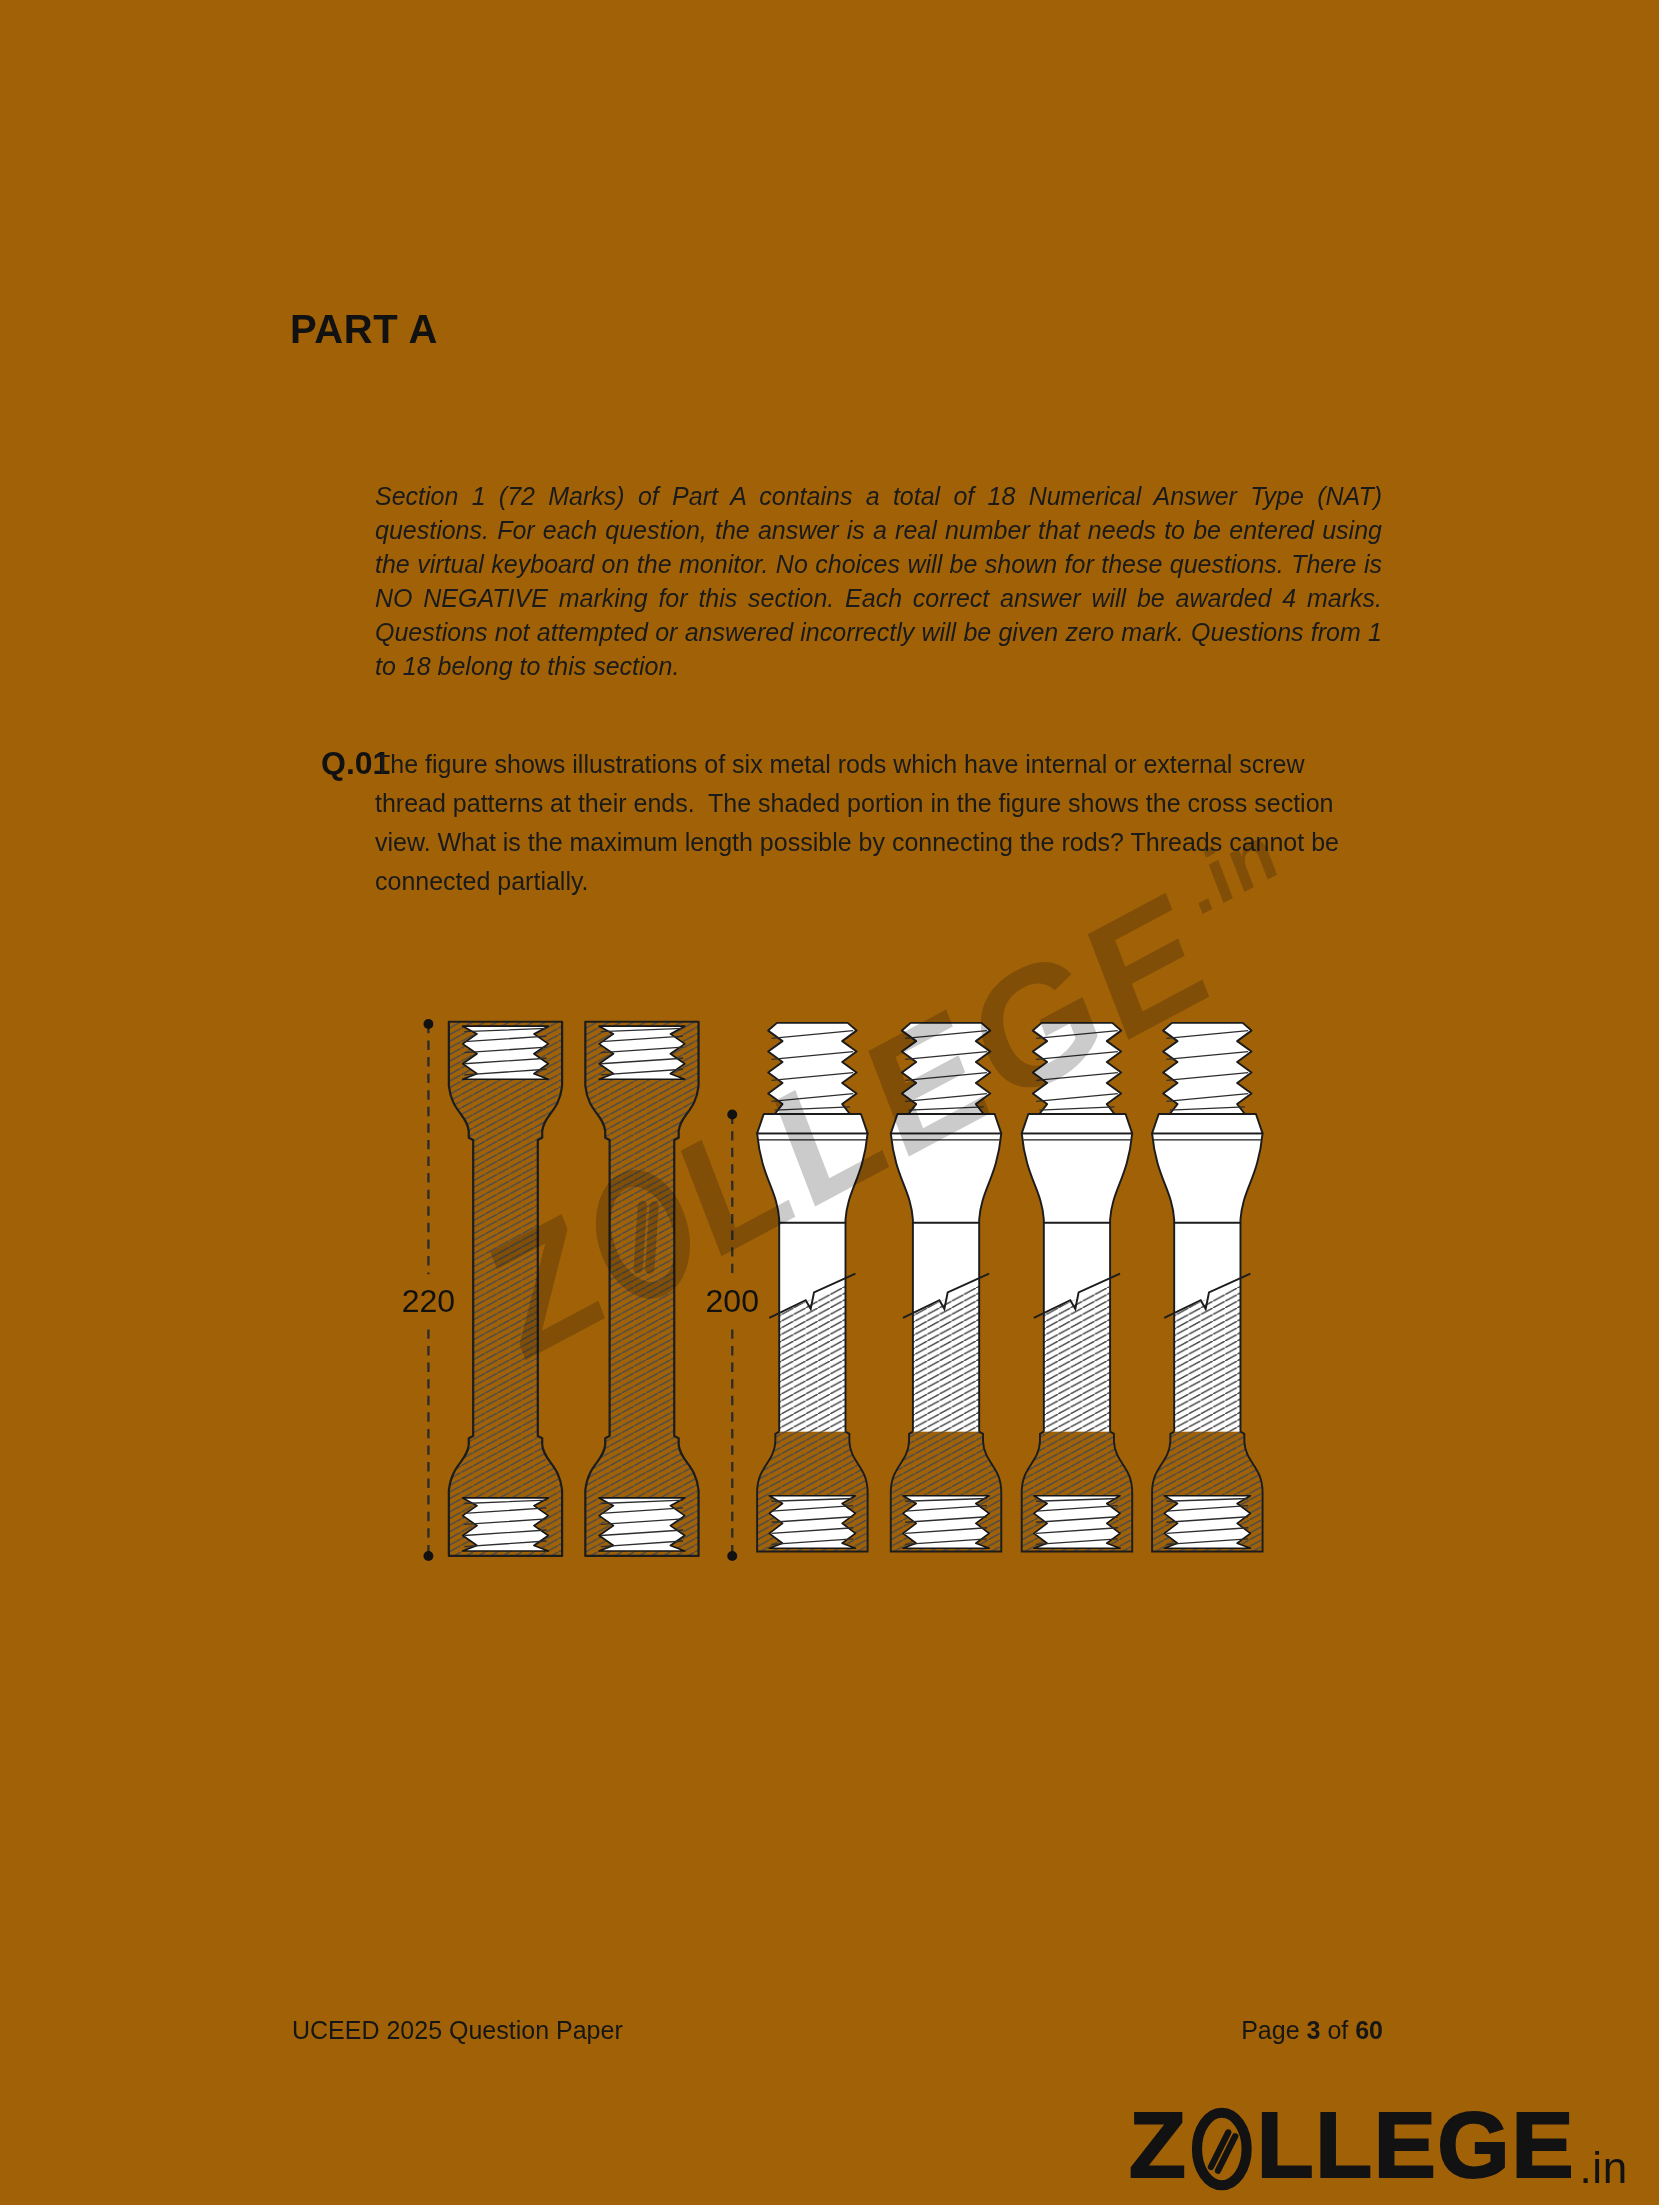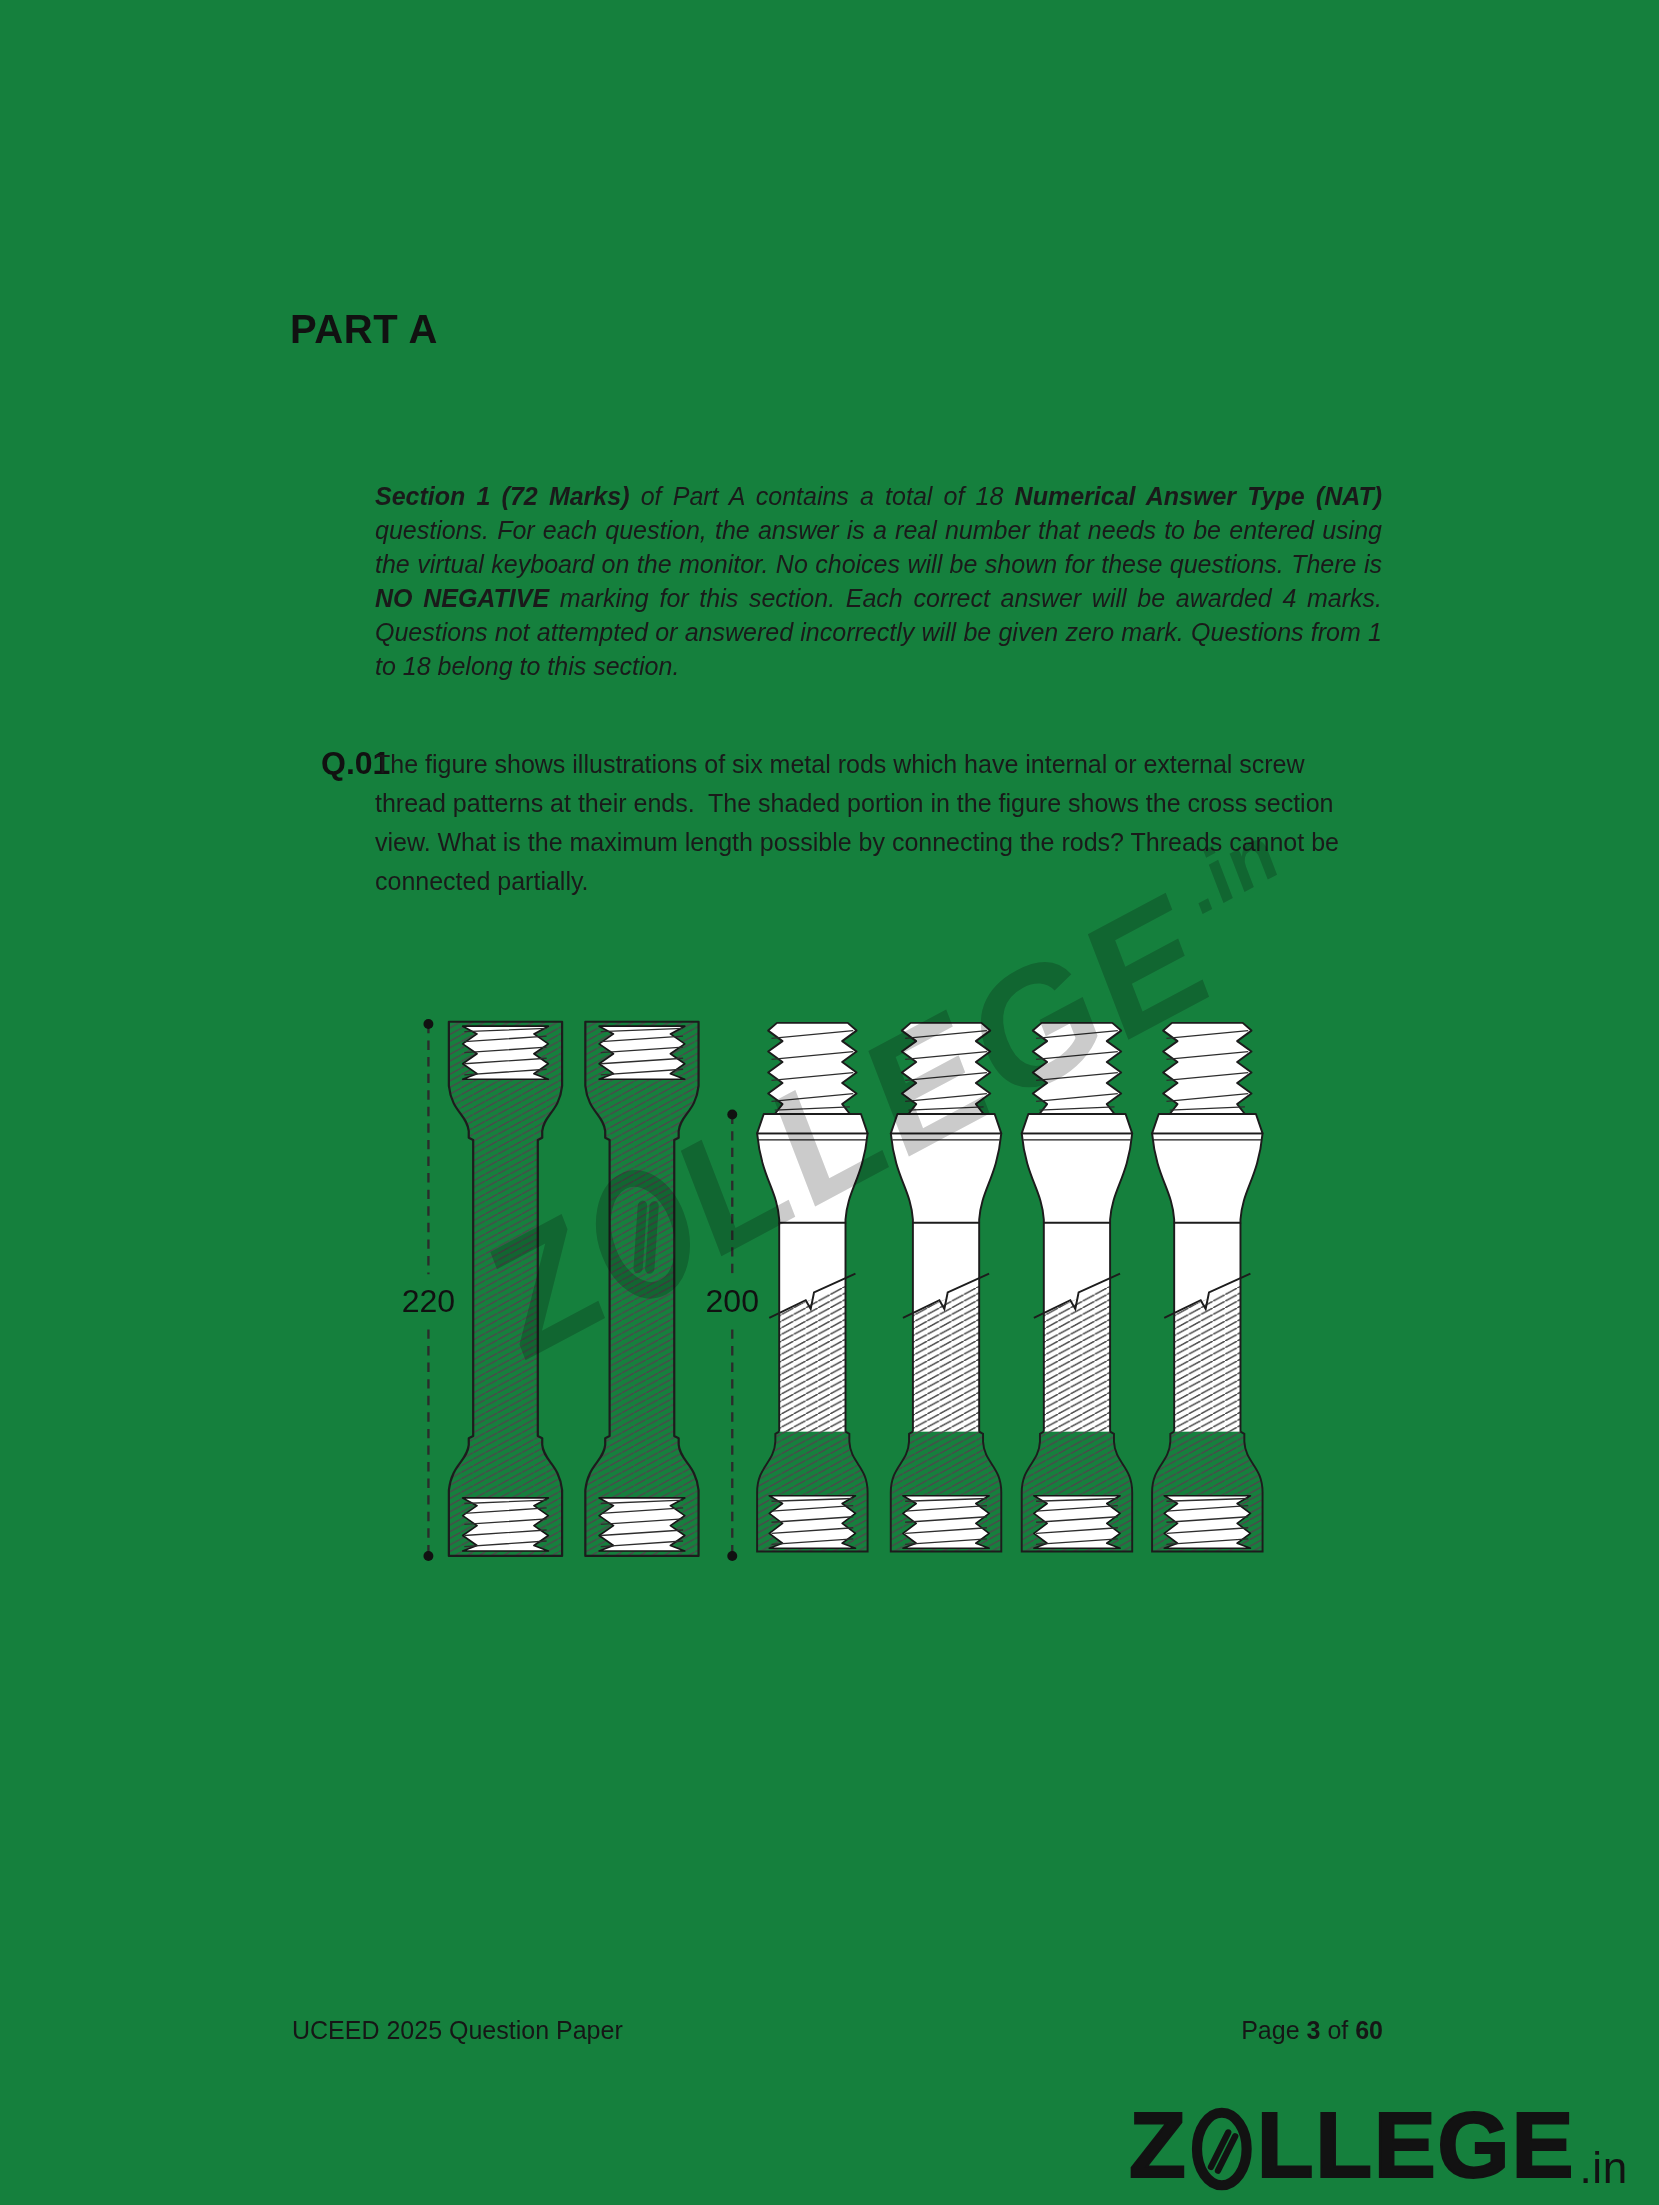--- a/index.html
+++ b/index.html
@@ -1,20 +1,20 @@
 <!DOCTYPE html>
 <html style="font-size:8.8px"><head>
 <meta charset="utf-8">
 <style>
   html,body{margin:0;padding:0;background:#ffffff;}
   .page{
     position:relative;
     width:1660px;
     height:2205px;
-    background:#15803d;
+    background:#a16207;
     font-family:"Liberation Sans",sans-serif;
     color:#1c1c1c;
     overflow:hidden;
   }
   .abs{position:absolute;}
   .part-title{
     left:290px; top:307px;
     font-size:40px; font-weight:bold; color:#111;
     letter-spacing:0.6px;
   }
@@ -22,21 +22,21 @@
     left:290px; top:396px;
     font-size:39px; font-weight:bold; color:#111;
   }
   .instructions{
     left:375px; top:479px; width:1007px;
     font-size:25px; line-height:34px;
     font-style:italic;
     text-align:justify;
     color:#1a1a1a;
   }
-  .instructions b{font-weight:bold;}
+  .instructions b{font-weight:normal;}
   .question-number{
     left:290px; top:745px;
     font-size:32px; font-weight:bold; color:#111;margin-left:31px;
   }
   .question-text{
     left:375px; top:745px; width:1001px;
     font-size:25px; line-height:39px;
     color:#1a1a1a;
     white-space:pre-wrap;
   }

